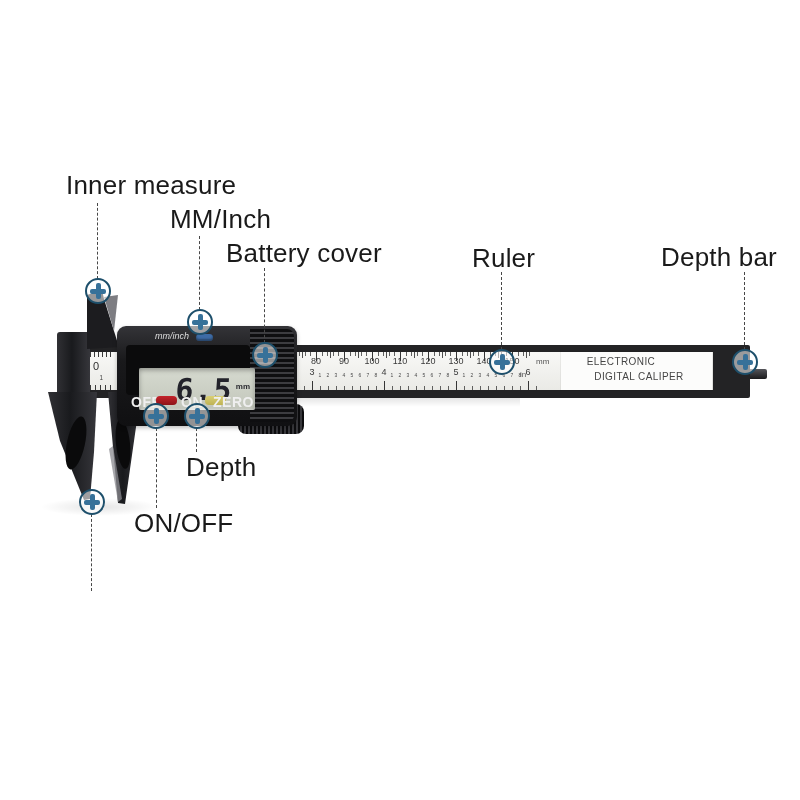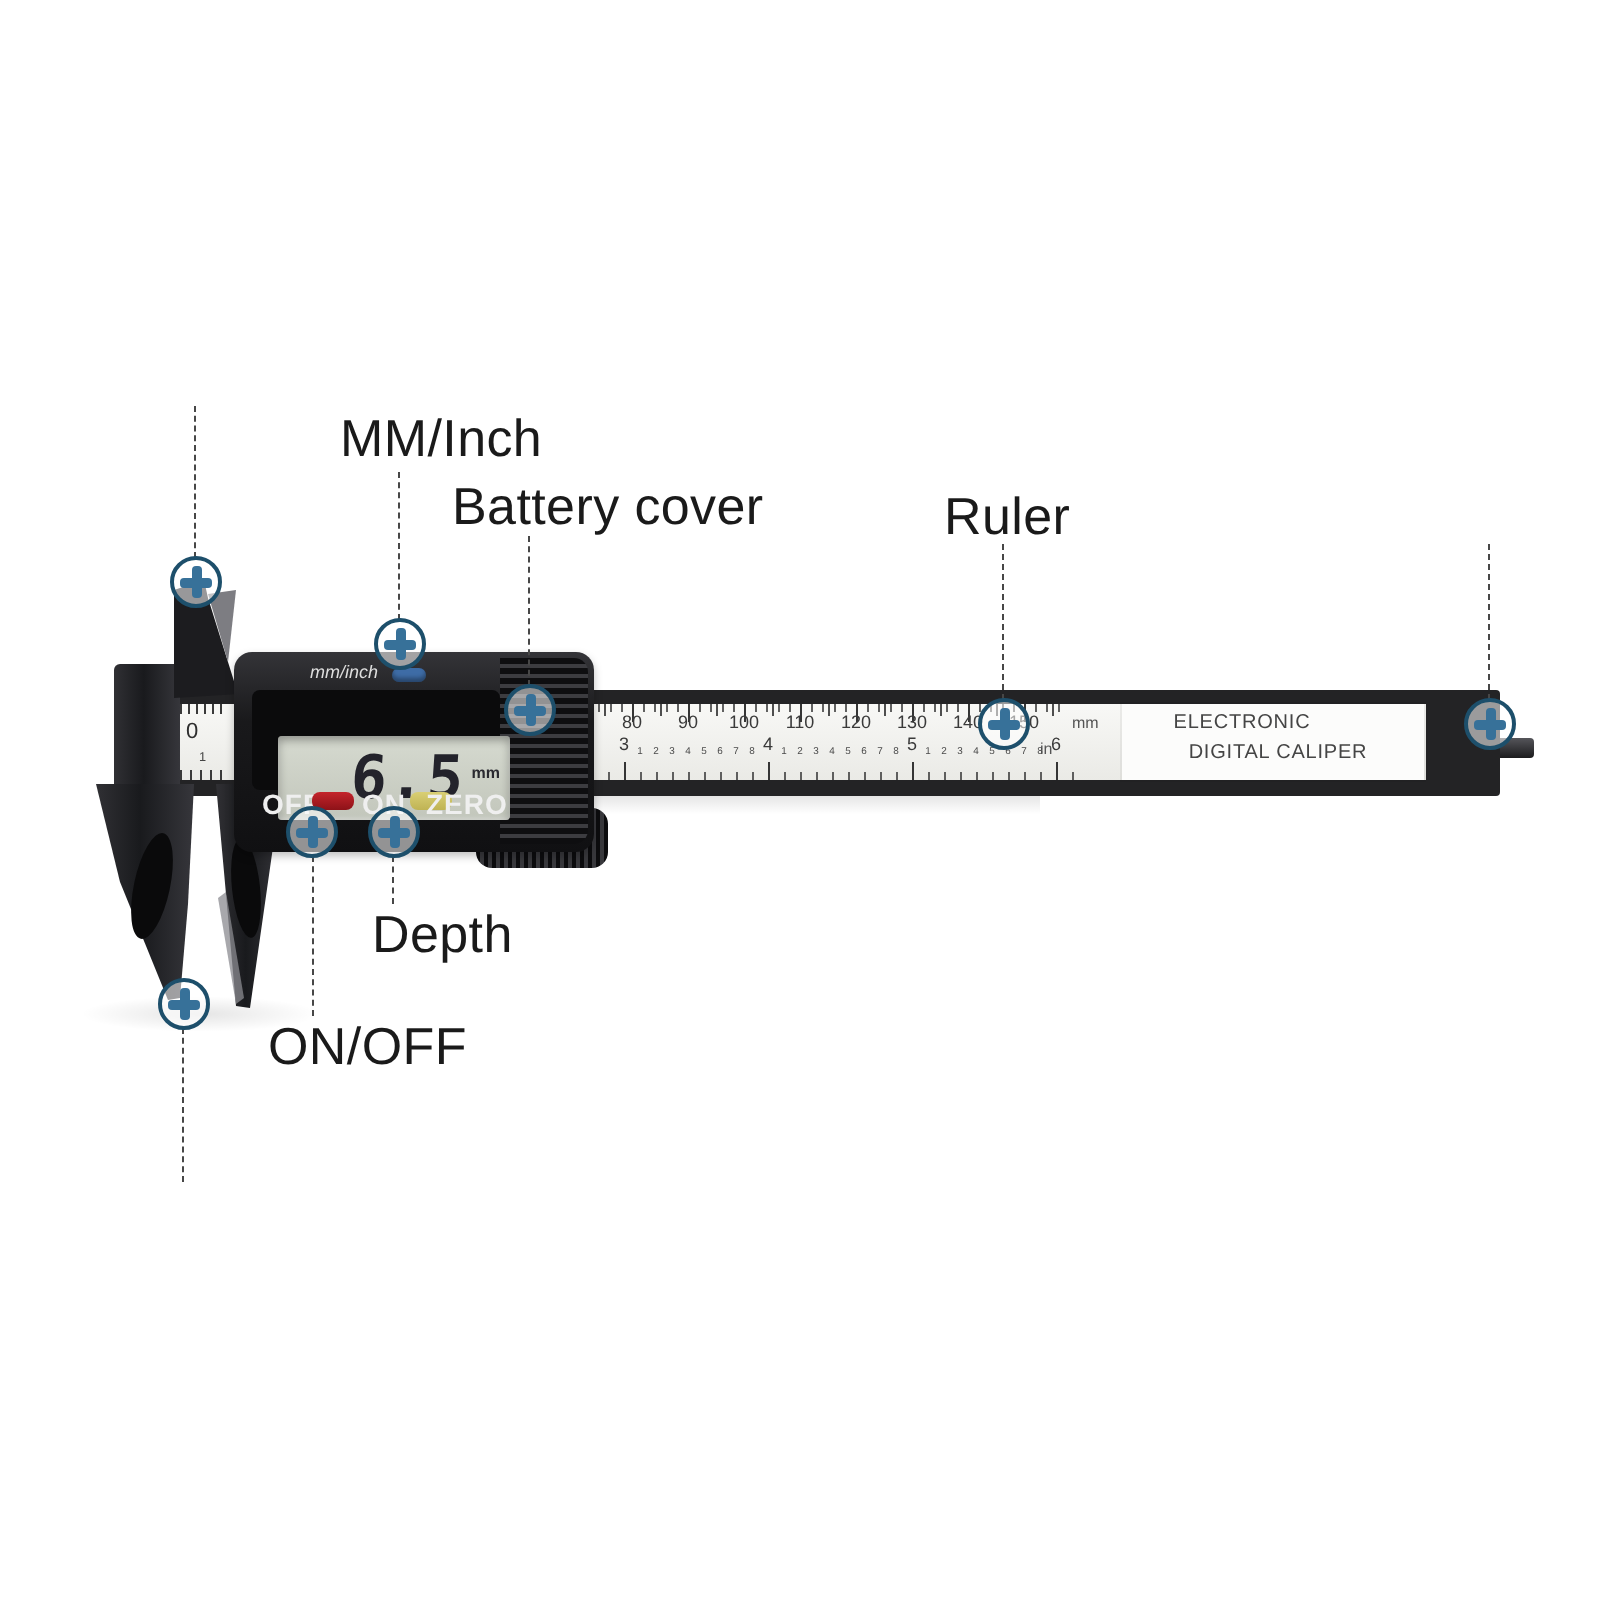--- a/index.html
+++ b/index.html
@@ -245,19 +245,21 @@
 
   <div class="marker" id="mk-inner"></div>
   <div class="marker" id="mk-mminch"></div>
   <div class="marker" id="mk-battery"></div>
   <div class="marker" id="mk-ruler"></div>
   <div class="marker" id="mk-depth"></div>
   <div class="marker" id="mk-onoff"></div>
   <div class="marker" id="mk-reset"></div>
   <div class="marker" id="mk-outer"></div>
 
+  <div class="ann" id="ann-inner">Inner measure</div>
   <div class="ann" id="ann-mminch">MM/Inch</div>
   <div class="ann" id="ann-battery">Battery cover</div>
   <div class="ann" id="ann-ruler">Ruler</div>
+  <div class="ann" id="ann-depth">Depth bar</div>
   <div class="ann" id="ann-reset">Depth</div>
   <div class="ann" id="ann-onoff">ON/OFF</div>
 
 </div>
 
 </body></html>

